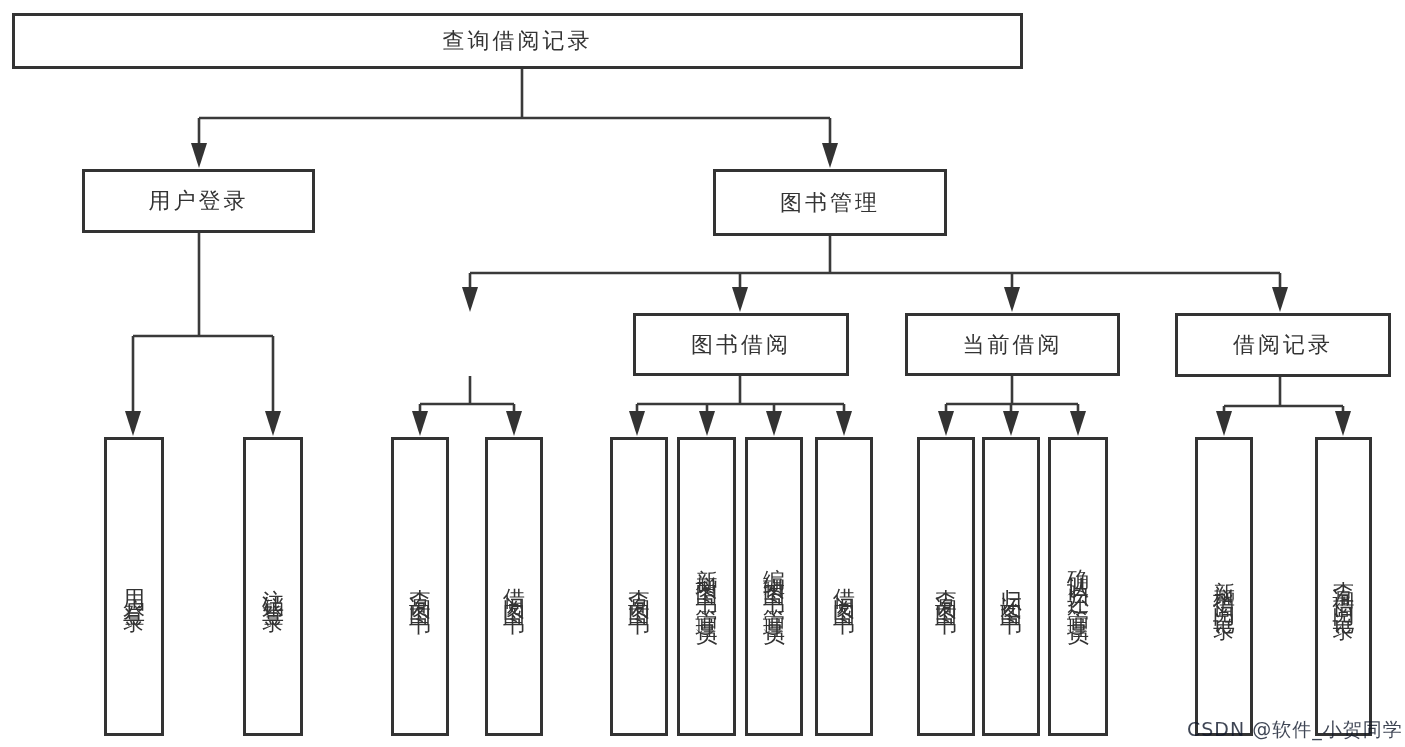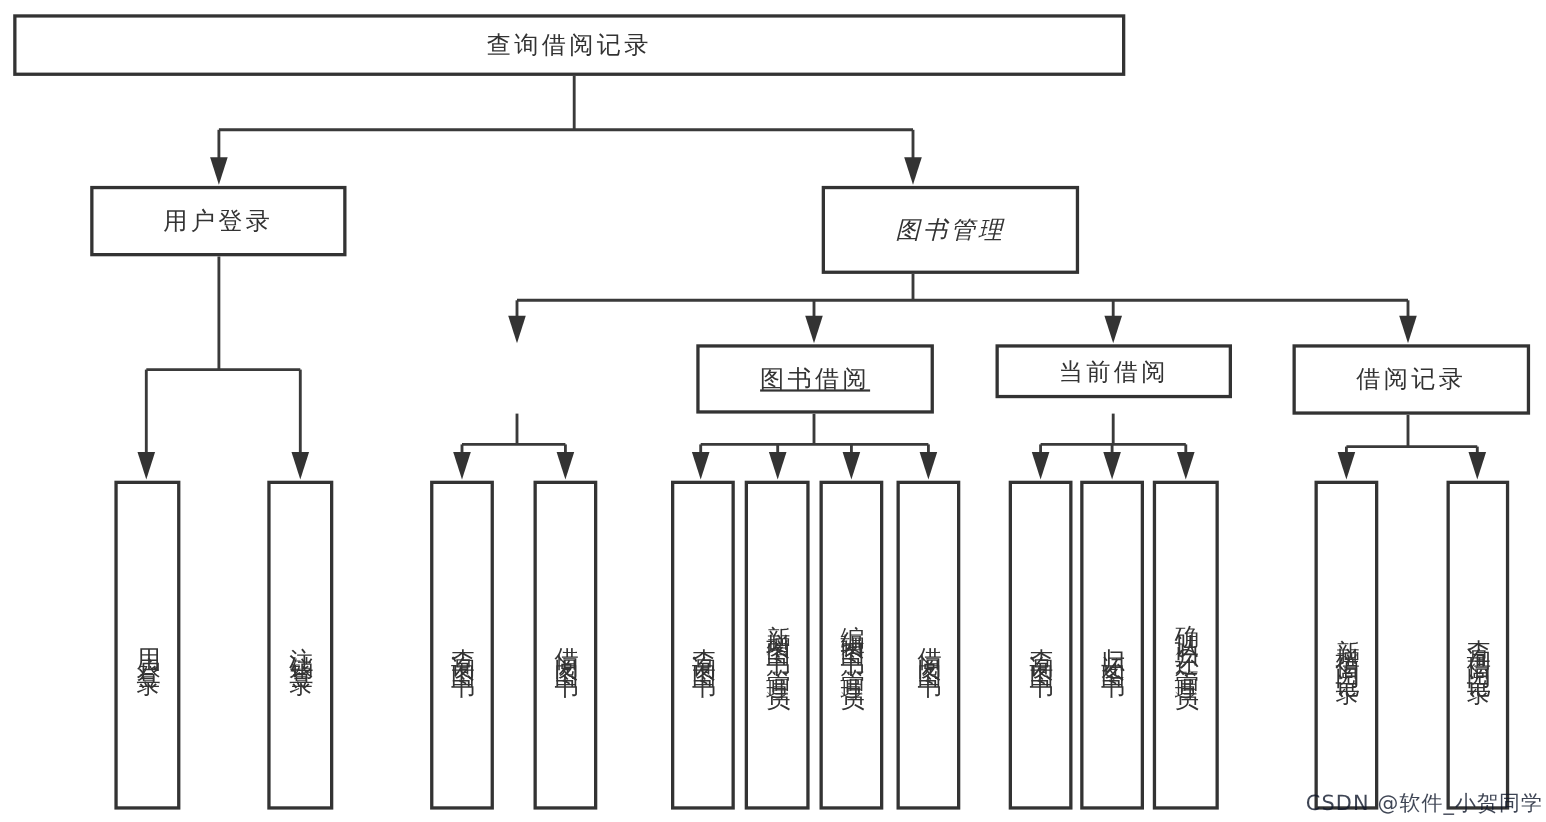--- a/index.html
+++ b/index.html
@@ -14,25 +14,25 @@
   }
   .hlabel{font-size:22px;letter-spacing:3px;color:#333;white-space:nowrap;}
   .vnode span{
     writing-mode:vertical-rl;text-orientation:mixed;
     font-size:22px;letter-spacing:8px;color:#333;line-height:1;white-space:nowrap;
   }
   
   .n-root{left:12px;top:13px;width:1011px;height:56px;}
   
   .n-login{left:82px;top:169px;width:233px;height:64px;}
-  .n-mgmt{left:747px;top:169px;width:234px;height:80px;font-style:italic;}
+  .n-mgmt{left:713px;top:169px;width:234px;height:67px;}
   
   .n-newbook{left:363px;top:313px;width:215px;height:63px;}
-  .n-borrow{left:633px;top:313px;width:216px;height:63px;text-decoration:underline;}
-  .n-current{left:905px;top:313px;width:215px;height:49px;}
+  .n-borrow{left:633px;top:313px;width:216px;height:63px;}
+  .n-current{left:905px;top:313px;width:215px;height:63px;}
   .n-records{left:1175px;top:313px;width:216px;height:64px;}
   
   .leaf{top:437px;height:299px;}
   .n-a1{left:104px;width:60px;}
   .n-a2{left:243px;width:60px;}
   .n-b1{left:391px;width:58px;}
   .n-b2{left:485px;width:58px;}
   .n-c1{left:610px;width:58px;}
   .n-c2{left:677px;width:59px;}
   .n-c3{left:745px;width:58px;}

